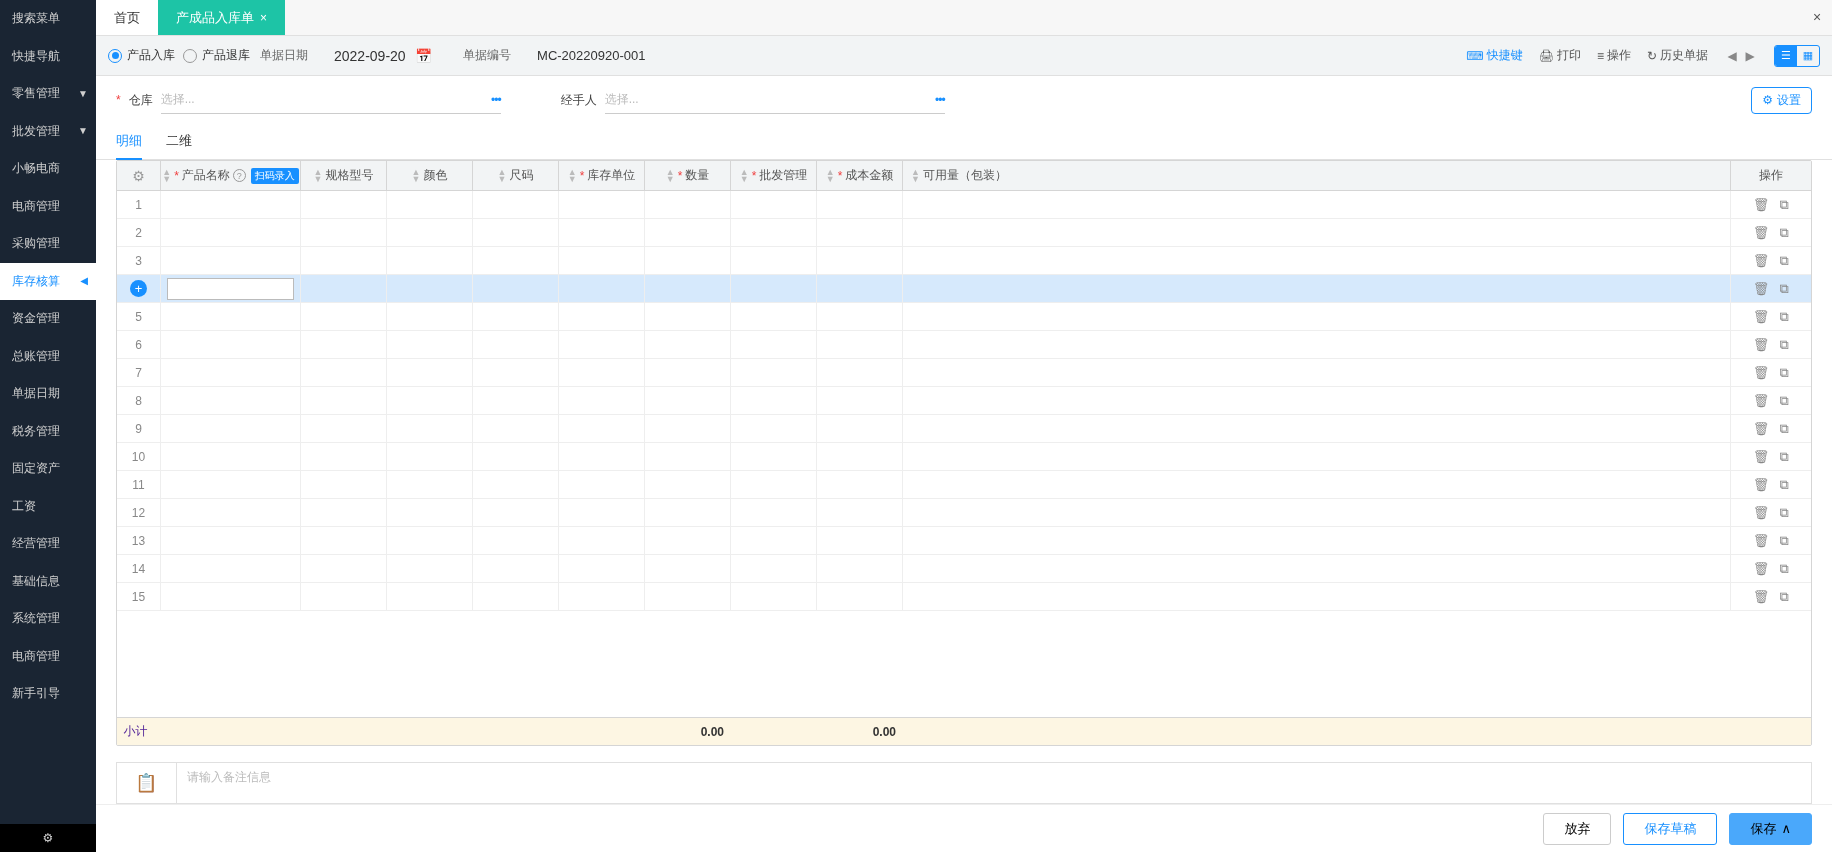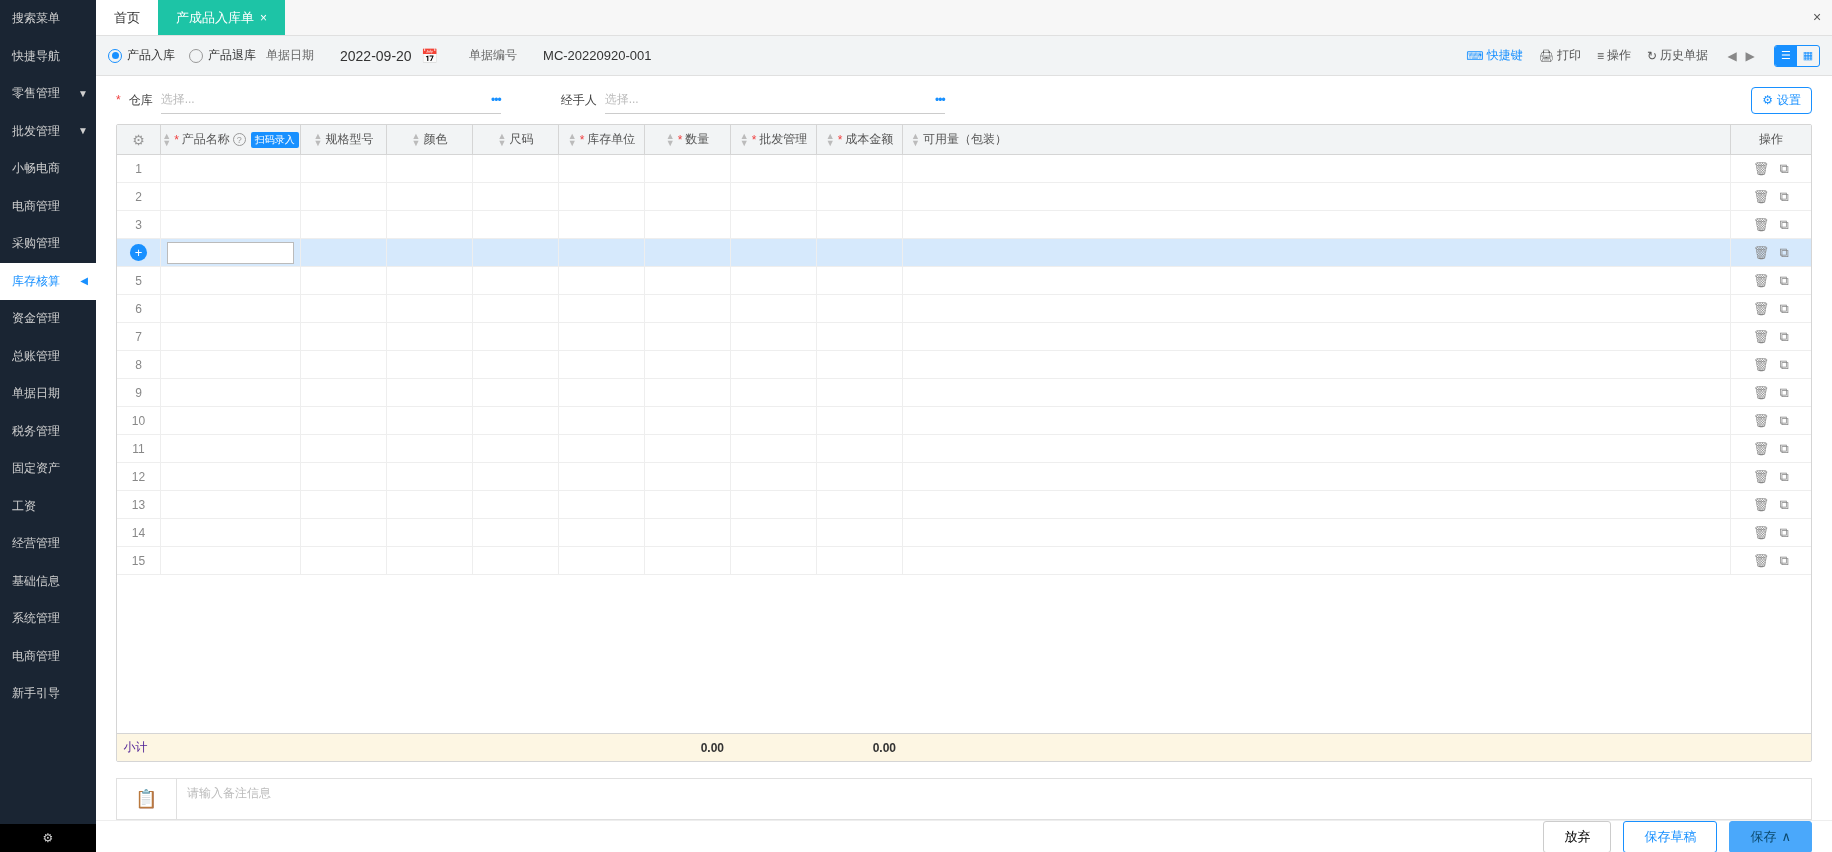--- a/index.html
+++ b/index.html
@@ -12,21 +12,21 @@
 .side-item.active .caret-left { color: #1890ff; }
 .side-settings { margin-top: auto; height: 28px; text-align: center; line-height: 28px; background: #000; }
 .main { flex: 1; display: flex; flex-direction: column; min-width: 0; }
 .tabs { height: 36px; background: #f7f7f7; display: flex; align-items: stretch; border-bottom: 1px solid #e0e0e0; position: relative; }
 .tab { padding: 0 18px; line-height: 36px; font-size: 13px; cursor: pointer; }
 .tab.home { background: #fff; }
 .tab.active { background: #1dc4a6; color: #fff; display: flex; align-items: center; gap: 6px; }
 .tab .x { font-size: 12px; }
 .tabs-close { position: absolute; right: 6px; top: 50%; transform: translateY(-50%); width: 18px; height: 18px; text-align: center; line-height: 16px; cursor: pointer; font-size: 14px; color: #555; }
 .toolbar { height: 40px; background: #f2f4f5; display: flex; align-items: center; padding: 0 12px; gap: 10px; border-bottom: 1px solid #e0e0e0; font-size: 12px; }
-.radio-group { display: flex; align-items: flex-start; gap: 14px; }
+.radio-group { display: flex; align-items: flex-start; gap: 8px; }
 .radio { display: inline-flex; align-items: center; gap: 5px; cursor: pointer; }
 .radio-dot { width: 14px; height: 14px; border: 1px solid #999; border-radius: 50%; display: inline-flex; align-items: center; justify-content: center; }
 .radio.checked .radio-dot { border-color: #1890ff; }
 .radio.checked .radio-dot::after { content: ''; width: 7px; height: 7px; background: #1890ff; border-radius: 50%; }
 .tb-label { color: #666; }
 .tb-value { color: #333; font-size: 14px; margin-left: 16px; }
 .cal-icon { color: #1890ff; font-size: 14px; }
 .toolbar-right { margin-left: auto; display: flex; align-items: center; gap: 16px; color: #555; }
 .tb-link { display: inline-flex; align-items: center; gap: 3px; cursor: pointer; }
 .tb-link.blue { color: #1890ff; }
@@ -93,24 +93,24 @@
 .gf.size { width: 86px; }
 .gf.unit { width: 86px; }
 .gf.qty { width: 86px; font-weight: bold; }
 .gf.price { width: 86px; }
 .gf.amt { width: 86px; font-weight: bold; }
 .gf.avail { flex: 1; }
 .gf.ops { width: 80px; }
 .remark-row { display: flex; border: 1px solid #e0e0e0; margin: 6px 20px 0; height: 42px; }
 .remark-icon { width: 60px; display: flex; flex-direction: column; align-items: center; justify-content: center; border-right: 1px solid #e0e0e0; color: #1dc4a6; font-size: 18px; }
 .remark-input { flex: 1; padding: 6px 10px; font-size: 12px; color: #bbb; }
-.footer { height: 32px; display: flex; align-items: center; justify-content: flex-end; gap: 12px; padding: 0 20px; border-top: 1px solid #eee; }
+.footer { height: 48px; display: flex; align-items: center; justify-content: flex-end; gap: 12px; padding: 0 20px; border-top: 1px solid #eee; }
 .btn { height: 32px; padding: 0 20px; border-radius: 3px; cursor: pointer; border: 1px solid #ccc; background: #fff; font-size: 13px; display: inline-flex; align-items: center; gap: 5px; }
 .btn.outline-blue { border-color: #1890ff; color: #1890ff; }
-.btn.primary { background: #4aa8fb; border-color: #4aa8fb; color: #0c4a6e; justify-content: space-between; }
+.btn.primary { background: #4aa8fb; border-color: #4aa8fb; color: #000000; justify-content: space-between; }
 .gear-ic { font-size: 14px; color: #999; }
 .scan-badge { background: #1890ff; color: #fff; font-size: 10px; padding: 1px 4px; border-radius: 2px; margin-left: 2px; }
 .q-icon { width: 13px; height: 13px; border: 1px solid #999; border-radius: 50%; display: inline-flex; align-items: center; justify-content: center; font-size: 9px; color: #999; }
 </style>
 </head>
 <body>
 
 <div class="app">
   <div class="sidebar" id="sidebar">
       <div class="side-item">搜索菜单</div>
@@ -206,20 +206,24 @@
           <span class="ph">选择...</span>
           <span class="dots">•••</span>
         </div>
       </div>
       <span class="settings-btn">
           <span>⚙</span>
           <span>设置</span>
         </span>
     </div>
 
+    <div class="subtabs">
+      <div class="subtab active">明细</div>
+      <div class="subtab">二维</div>
+    </div>
 
     <div class="grid-wrap">
       <div class="grid">
         <div class="ghead">
           <div class="gh idx">
               <span class="gear-ic">⚙</span>
             </div>
           <div class="gh prod">
               <span class="sort">▲<br>▼</span>
               <span class="req">*</span>

